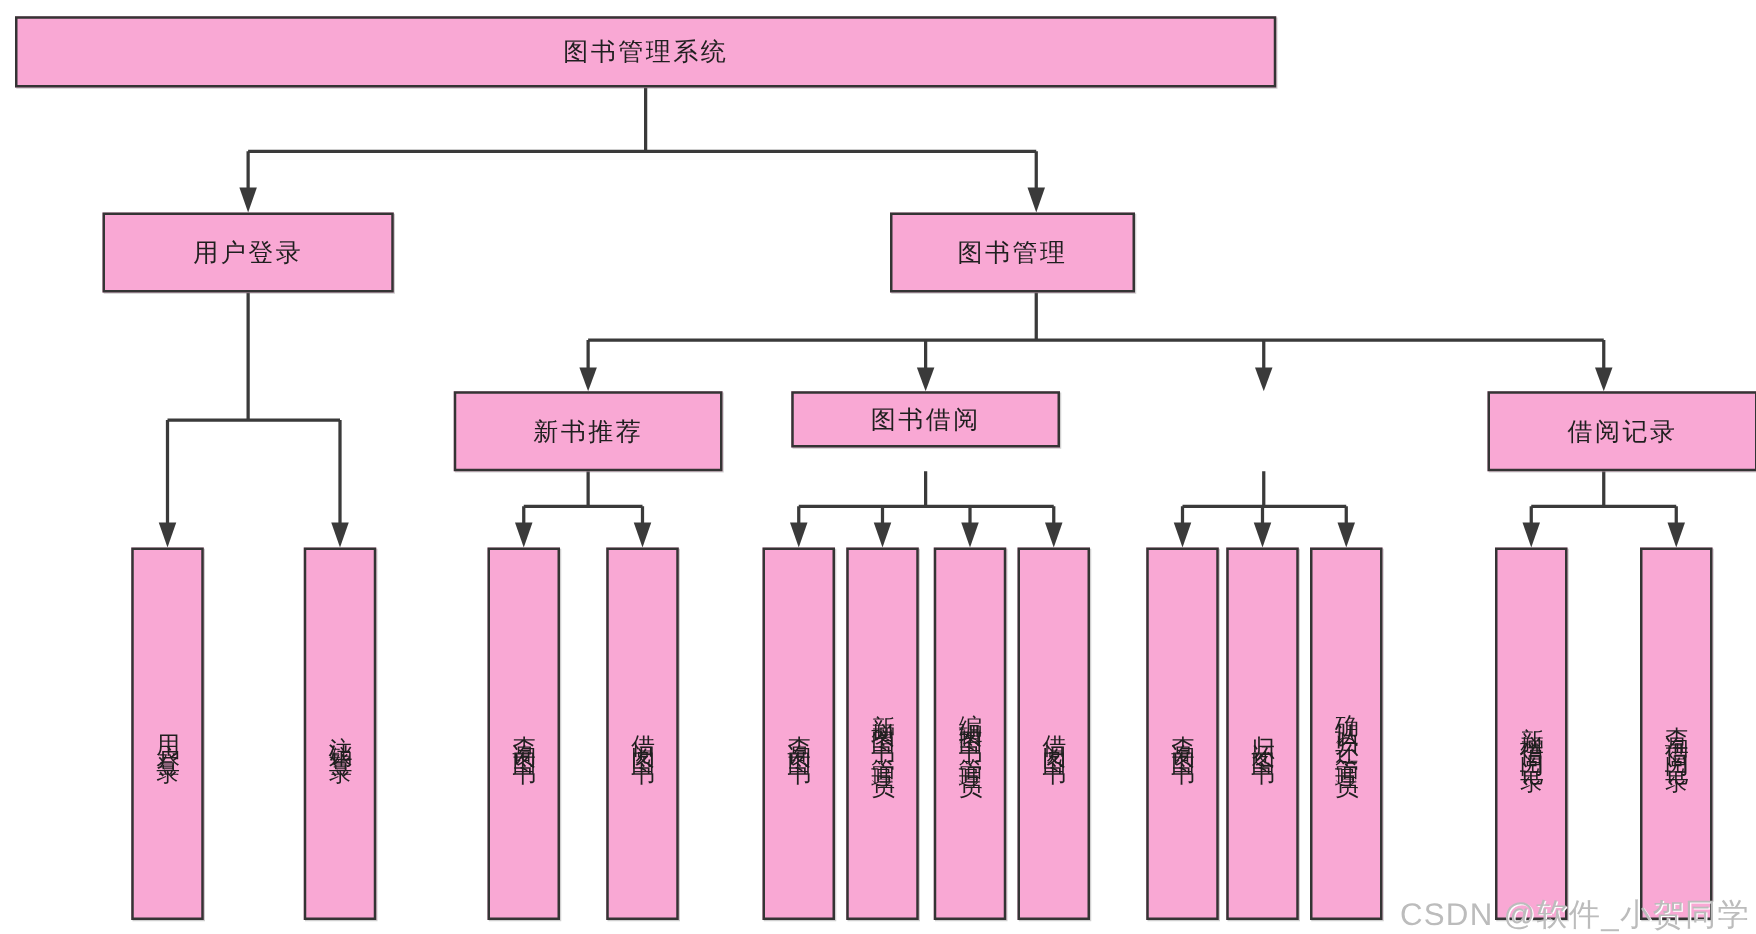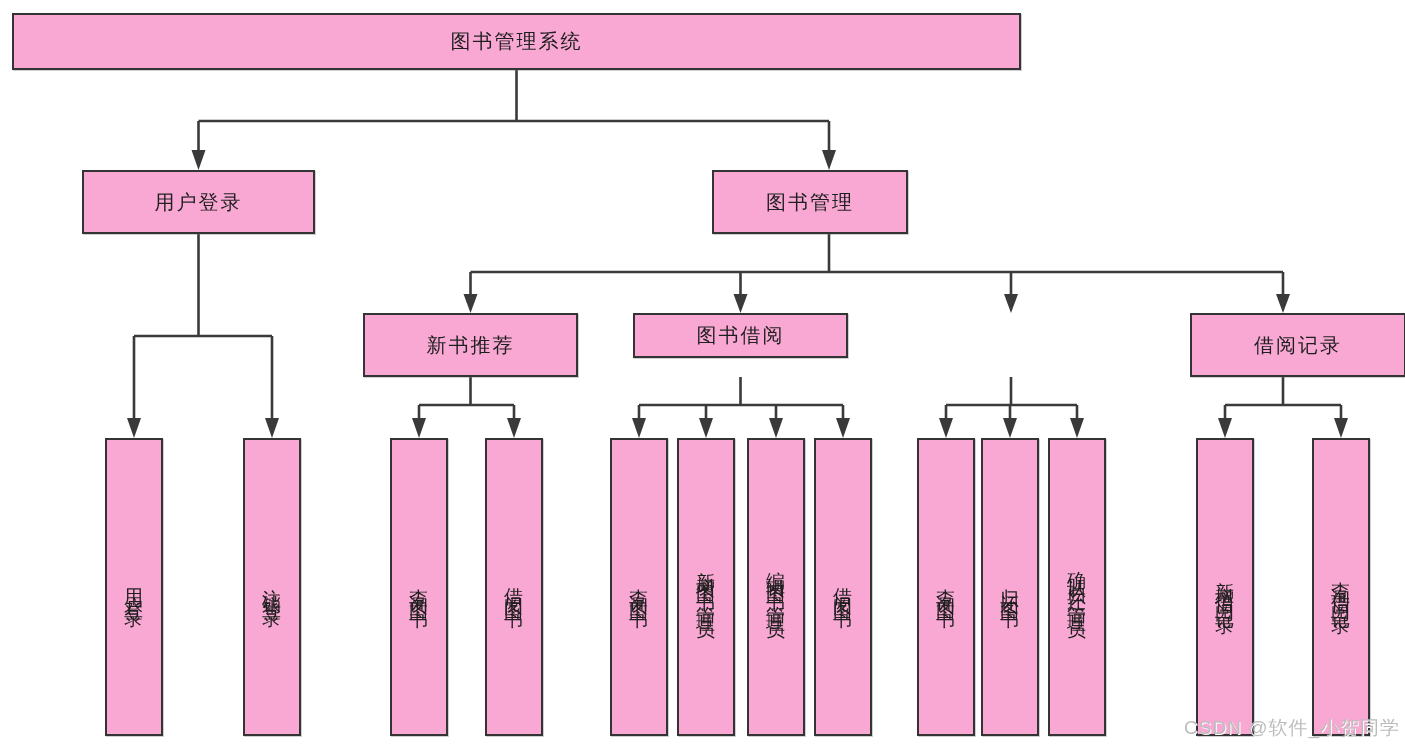--- a/index.html
+++ b/index.html
@@ -43,21 +43,21 @@
     writing-mode: vertical-rl;
     text-orientation: mixed;
     font-size: 19px;
     letter-spacing: 7px;
     line-height: 1;
   }
   .watermark {
     position: absolute;
     top: 715px;
     right: 5px;
-    font-size: 19px;
+    font-size: 25px;
     color: #bcbcbc;
     letter-spacing: 1px;
     text-shadow: 1px 1px 0 #ffffff;
     white-space: nowrap;
     z-index: 5;
   }
 </style>
 </head>
 <body>
 

